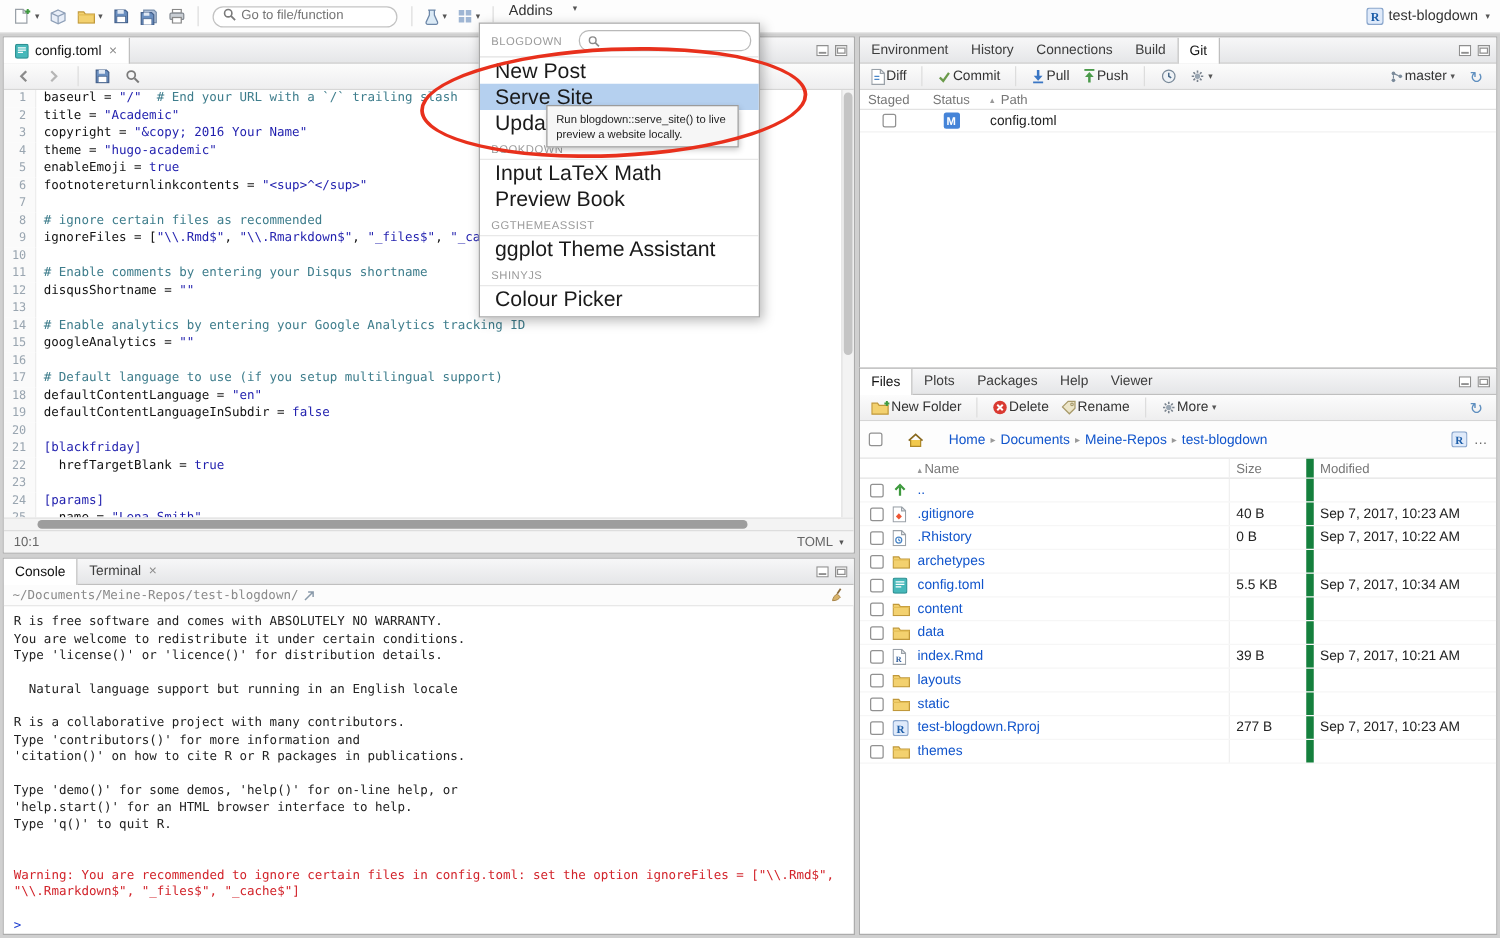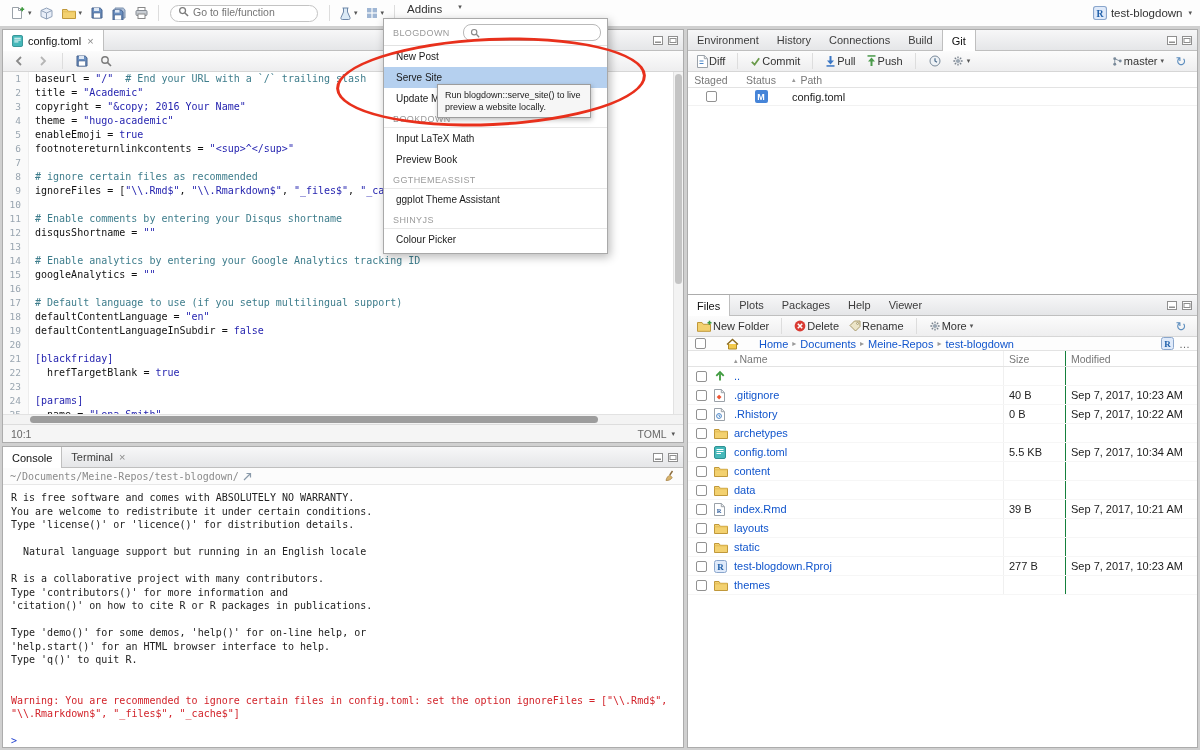--- a/index.html
+++ b/index.html
@@ -63,40 +63,40 @@
 
 .git-header{height:16px;display:flex;align-items:center;font-size:10.5px;color:#777;border-bottom:1px solid #e3e3e3}
 .g-staged{width:46px;text-align:center;flex:none;display:flex;justify-content:center}
 .g-status{width:54px;text-align:center;flex:none;display:flex;justify-content:center}
 .g-path{flex:1;padding-left:4px;display:flex;align-items:center;gap:3px}
 .git-row{height:18px;display:flex;align-items:center;font-size:11px;color:#222;border-bottom:1px solid #f2f2f2}
 .badge-m{width:13px;height:13px;border-radius:2px;background:var(--modified-badge,#4584d8);color:#fff;font-size:9px;font-weight:bold;display:inline-flex;align-items:center;justify-content:center}
 .sortmark{font-size:7px;color:#999;margin-right:2px}
 
 
-.breadcrumb{height:14px;display:flex;align-items:center;gap:20px;padding:0 7px;font-size:11px;border-bottom:1px solid #e3e3e3;background:#fdfdfd}
+.breadcrumb{height:30px;display:flex;align-items:center;gap:20px;padding:0 7px;font-size:11px;border-bottom:1px solid #e3e3e3;background:#fdfdfd}
 .bc-link{color:var(--link,#15c);cursor:pointer}
 .bc-sep{color:#999;font-size:8px}
 .breadcrumb .right{margin-left:auto;display:flex;align-items:center;gap:5px;color:#666}
 .files-header{height:16px;display:flex;align-items:center;font-size:10.5px;color:#777;border-bottom:1px solid #e3e3e3}
 .file-row{height:19px;display:flex;align-items:center;font-size:11px;border-bottom:1px solid #f6f6f6}
 .cell-check{width:26px;flex:none;display:flex;justify-content:center}
 .cell-icon{width:20px;flex:none;display:flex;align-items:center}
 .cell-name{flex:1;min-width:0;white-space:nowrap;overflow:hidden}
 .cell-size{width:62px;flex:none;border-left:1px solid #f0f0f0;padding-left:5px;height:100%;display:flex;align-items:center}
-.cell-mod{width:132px;flex:none;border-left:1px solid #15803d;padding-left:5px;height:100%;display:flex;align-items:center}
+.cell-mod{width:152px;flex:none;border-left:6px solid #15803d;padding-left:5px;height:100%;display:flex;align-items:center}
 .file-link{color:var(--link,#15c);text-decoration:none;cursor:pointer}
 
 
 #addins-menu{position:absolute;left:383px;top:18px;width:225px;background:#fff;border:1px solid #a9a9a9;box-shadow:2px 3px 9px rgba(0,0,0,.28);z-index:50;padding-bottom:3px}
 .menu-top{display:flex;align-items:center;justify-content:space-between;padding:5px 6px 4px 9px;border-bottom:1px solid #e2e2e2}
 .menu-top-label{font-size:9px;color:#9a9a9a;letter-spacing:.4px}
 .menu-search{width:138px;height:17px;border:1px solid #b9b9b9;border-radius:8px;display:flex;align-items:center;gap:3px;padding:0 6px;background:#fff}
 .menu-search input{border:none;outline:none;width:100%;font-size:10px;min-width:0}
-.menu-item{height:21px;display:flex;align-items:center;padding:0 12px;font-size:10px;color:#1a1a1a;cursor:default}
+.menu-item{height:21px;display:flex;align-items:center;padding:0 12px;font-size:17px;color:#1a1a1a;cursor:default}
 .menu-item.selected{background:var(--selection,#b5d0ef)}
 .menu-header{font-size:9px;color:#9a9a9a;letter-spacing:.4px;padding:5px 9px 3px;border-bottom:1px solid #e8e8e8}
 #serve-tooltip{position:absolute;left:437px;top:84px;width:154px;background:#f6f6f6;border:1px solid #9c9c9c;box-shadow:1px 2px 5px rgba(0,0,0,.25);padding:4px 7px;font-size:9px;line-height:12px;color:#222;z-index:60}
 #red-ellipse{position:absolute;left:336px;top:38px;width:310px;height:88px;border:3px solid var(--annotation,#e8301c);border-radius:50%;transform:rotate(-2.5deg);z-index:70;pointer-events:none}
 </style>
 </head>
 <body>
 
 <div class="main-toolbar">
   <div class="tbtn">

